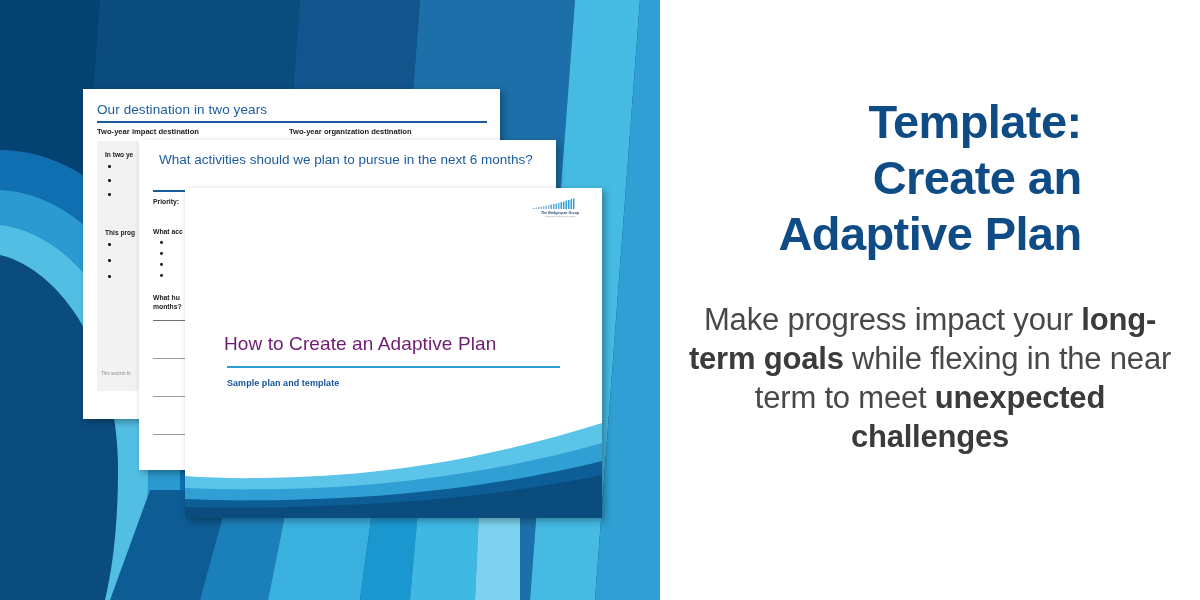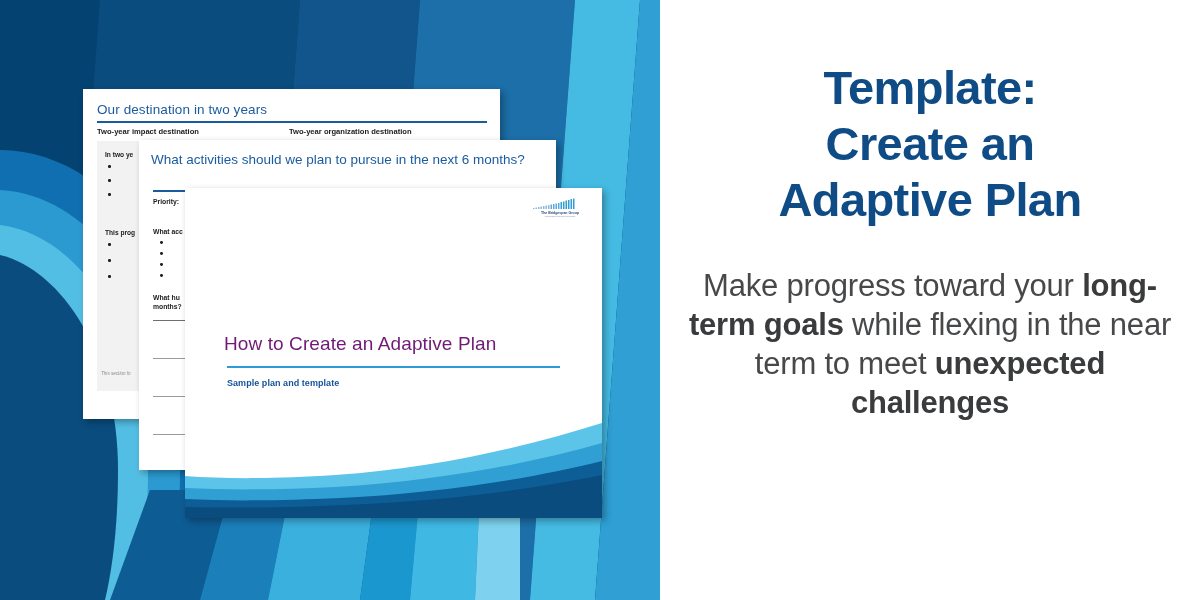--- a/index.html
+++ b/index.html
@@ -40,21 +40,21 @@
   .bk-panel.p2{ left:206px; }
   .bk-lab{ position:absolute; font-size:6.6px; font-weight:bold; color:#1b1b1b; white-space:nowrap; }
   .bk-dot{ position:absolute; width:2.6px; height:2.6px; border-radius:50%; background:#1b1b1b; }
   .bk-foot{
     position:absolute; left:18px; top:282px; font-size:4.6px; font-style:italic;
     color:#8a8a8a; white-space:nowrap;
   }
 
   
   .md-title{
-    position:absolute; left:12px; top:11px; width:380px; font-size:13.5px;
+    position:absolute; left:20px; top:11px; width:380px; font-size:13.5px;
     line-height:17px; color:#1a5b9e; font-weight:400;
   }
   .md-rule{ position:absolute; left:14px; top:50px; width:390px; height:1.6px; background:#1a5b9e; }
   .md-lab{ position:absolute; left:14px; font-size:6.8px; font-weight:bold; color:#1b1b1b; white-space:nowrap; }
   .md-dot{ position:absolute; left:21px; width:2.8px; height:2.8px; border-radius:50%; background:#1b1b1b; }
   .md-hline{ position:absolute; left:14px; width:390px; height:1px; background:#9b9b9b; }
 
   
   .fr-logo{ position:absolute; right:12px; top:10px; width:60px; height:22px; }
   .fr-title{
@@ -69,21 +69,21 @@
   .fr-swoosh{ position:absolute; left:0; bottom:0; width:417px; height:105px; }
 
   
   #text-column{
     position:absolute; left:660px; top:0; width:540px; height:600px;
     display:flex; flex-direction:column; align-items:center; justify-content:flex-start;
     padding:60px 28px 0 28px;
   }
   #headline{
     font-size:47px; line-height:56px; font-weight:bold; color:#0f4c86;
-    text-align:center; letter-spacing:-0.6px;
+    text-align:right; letter-spacing:-0.6px;margin-top:34px;
   }
   #subhead{
     margin-top:38px; font-size:31px; line-height:39px; color:#47484a;
     text-align:center; font-weight:400; letter-spacing:-0.2px;
   }
   #subhead b{ font-weight:bold; color:#3a3b3d; }
 </style>
 </head>
 <body>
 
@@ -202,15 +202,15 @@
 </div>
 
 <div id="text-column">
   <div id="headline">
     <div>Template:</div>
     <div>Create an</div>
     <div>Adaptive Plan</div>
   </div>
 
   <div id="subhead">
-    <span>Make progress toward your </span><b>long-term goals</b><span> while flexing in the near term to meet </span><b>unexpected challenges</b>
+    <span>Make progress impact your </span><b>long-term goals</b><span> while flexing in the near term to meet </span><b>unexpected challenges</b>
   </div>
 </div>
 
 </body></html>

